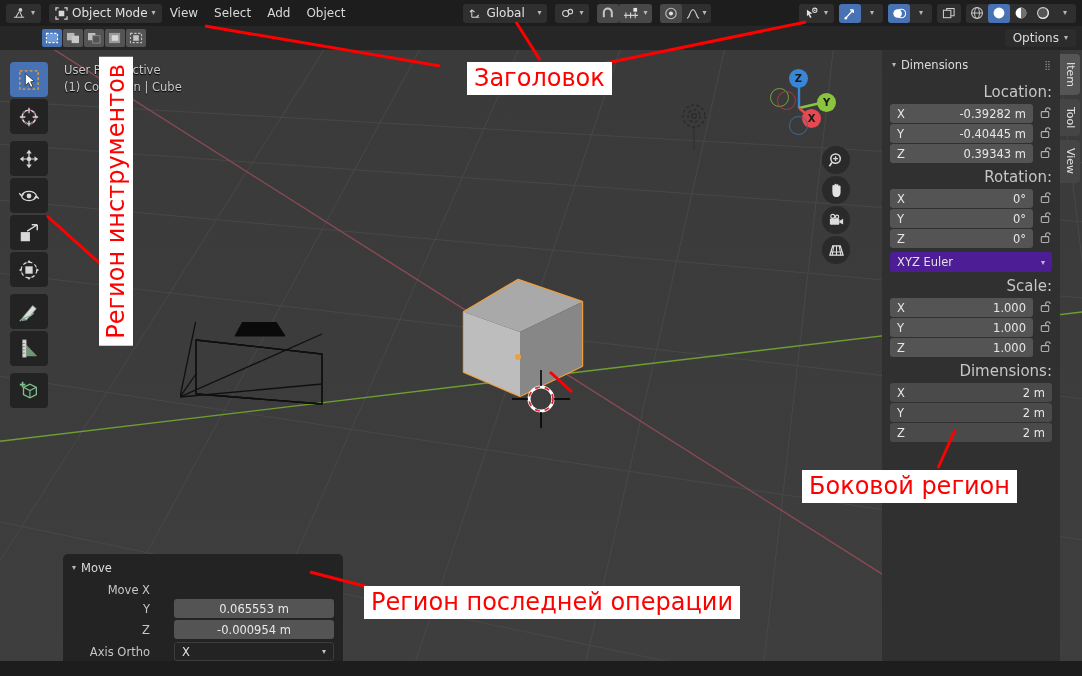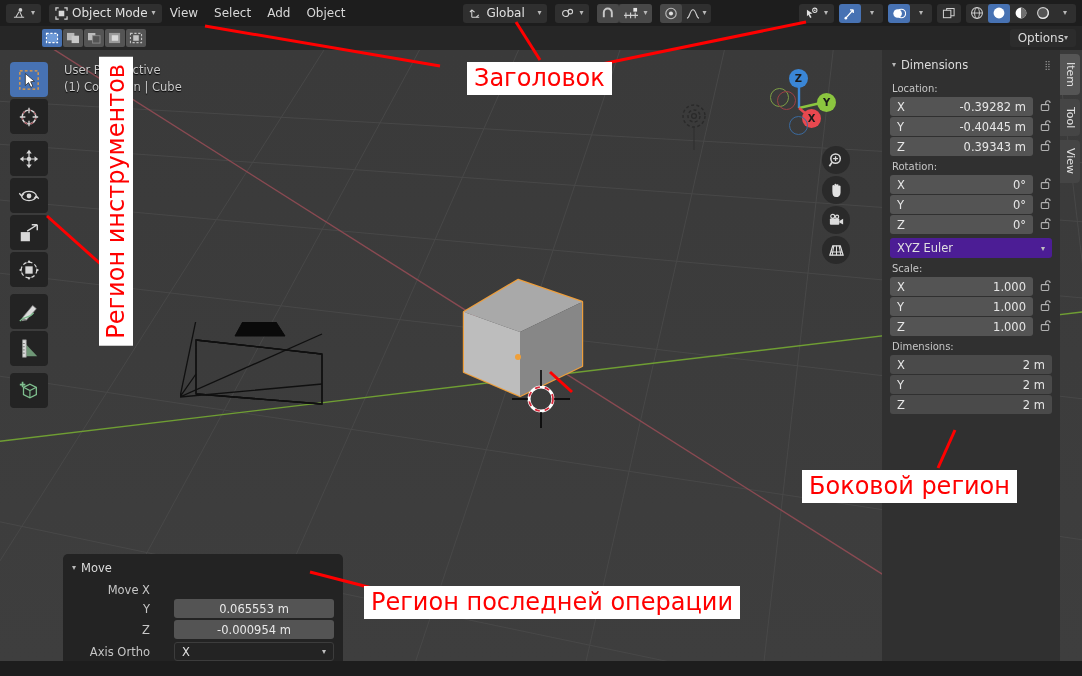--- a/index.html
+++ b/index.html
@@ -38,21 +38,21 @@
     background: #262626; display: flex; align-items: center; padding: 0 6px;
   }
   .selgrp { display: flex; align-items: center; margin-left: 36px; gap: 1px; }
   .selbtn {
     width: 20px; height: 18px; background: #545454; border-radius: 2px;
     display: flex; align-items: center; justify-content: center;
   }
   .selbtn.sel { background: #4772b3; }
   .opts {
     margin-left: auto; height: 18px; background: #2c2c2c; border-radius: 3px;
-    display: flex; align-items: center; padding: 0 8px;
+    display: flex; align-items: center; gap: 5px; padding: 0 8px;
     color: #dcdcdc; font-size: 12px;
   }
 
   
   .viewport {
     position: absolute; left: 0; top: 50px; width: 1082px; height: 611px;
     background: #3b3b3b; overflow: hidden;
   }
   .vp-info {
     position: absolute; left: 64px; top: 12px; color: #c9c9c9;
@@ -81,21 +81,21 @@
     background: #2a2a2a; display: flex; align-items: center; justify-content: center;
     color: #d8d8d8;
   }
 
   
   .sidebar {
     position: absolute; right: 22px; top: 50px; width: 178px; height: 611px;
     background: #303030; padding: 6px 8px;
   }
   .panel-hd { display: flex; align-items: center; gap: 5px; color: #dcdcdc; font-size: 11.5px; padding: 2px 0 6px 2px; }
-  .plabel { color: #c6c6c6; font-size: 10px; margin: 5px 0 3px 2px; }
+  .plabel { color: #c6c6c6; font-size: 15px; margin: 5px 0 3px 2px; text-align: right; }
   .frow { display: flex; align-items: center; gap: 6px; margin-bottom: 1px; }
   .field {
     flex: 1; height: 19px; background: #545454; border-radius: 3px;
     display: flex; align-items: center; padding: 0 7px; font-size: 11.5px; color: #e6e6e6;
   }
   .field .k { color: #e6e6e6; }
   .field .v { margin-left: auto; }
   .field.dim { background: #4a4a4a; }
   .lock { width: 13px; color: #b0b0b0; flex: 0 0 13px; }
   .dropdown {

